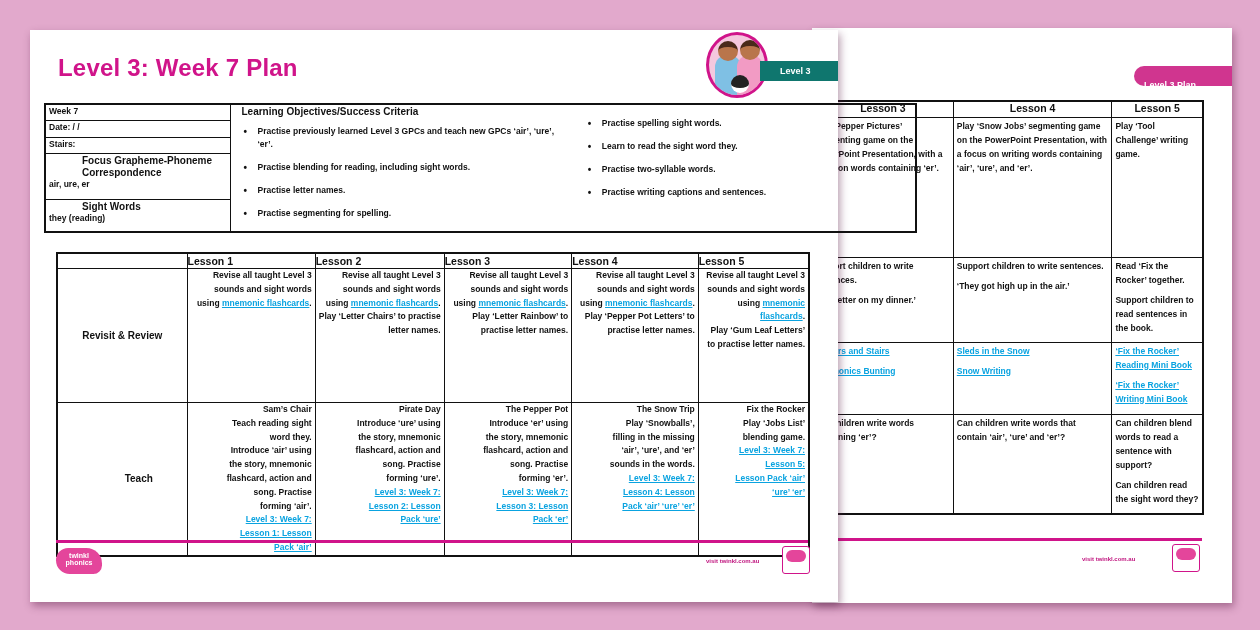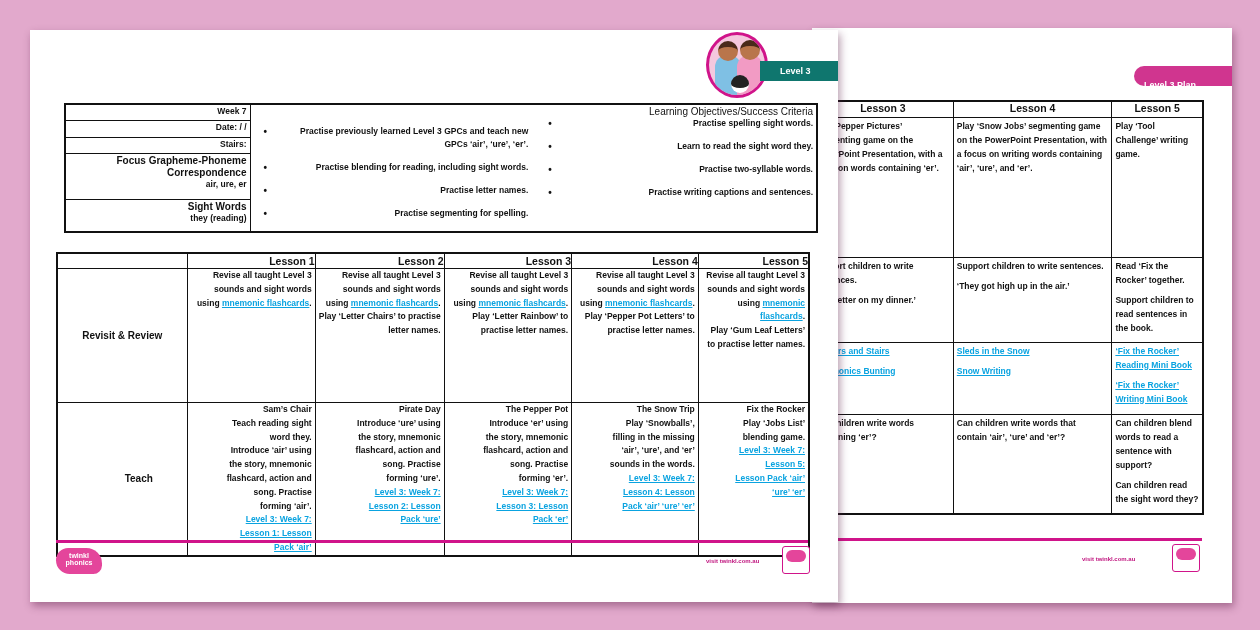--- a/index.html
+++ b/index.html
@@ -54,32 +54,32 @@
   .avatar .h1 { left: 9px; top: 6px; }
   .avatar .h2 { left: 31px; top: 5px; }
   .avatar .dog {
     position: absolute; left: 22px; bottom: 2px; width: 18px; height: 18px;
     background: #222; border-radius: 50%; border-bottom: 5px solid #fff;
   }
 
   table { border-collapse: collapse; position: absolute; }
   td, th { border: 1.5px solid #111; vertical-align: top; }
 
-  .info-table { left: 34px; top: 73px; width: 754px; border: 2.5px solid #111; text-align: right; }
+  .info-table { left: 14px; top: 73px; width: 873px; border: 2.5px solid #111; }
   .info-table td { font-size: 8.5px; font-weight: bold; padding: 1px 3px; }
   .info-left { width: 185px; }
   .info-left .big { font-size: 10px; line-height: 12px; margin-left: 33px; }
-  .obj-head { font-size: 10px; font-weight: normal; margin-bottom: 8px; padding-left: 8px; }
+  .obj-head { font-size: 10px; font-weight: bold; margin-bottom: 8px; padding-left: 8px; }
   .obj-cols { display: flex; gap: 10px; }
   .obj-cols ul { list-style: none; flex: 1; padding-left: 10px; }
   .obj-cols li { position: relative; padding-left: 14px; margin-bottom: 10px; font-size: 8.5px; line-height: 13px; }
   .obj-cols li::before { content: "•"; position: absolute; left: 0; top: 0; font-size: 10px; }
 
   .main-table { left: 26px; top: 222px; width: 754px; border: 2.5px solid #111; }
-  .main-table th { font-size: 10.5px; font-weight: bold; text-align: right; padding: 1px 0; }
+  .main-table th { font-size: 10.5px; font-weight: bold; text-align: left; padding: 1px 0; }
   .main-table td { font-size: 8.5px; font-weight: bold; line-height: 13.8px; padding: 0 3px; text-align: right; }
   .main-table .corner { border: none; border-bottom: 1.5px solid #111; width: 130px; }
   .main-table .row-label { text-align: center; vertical-align: middle; font-size: 10px; }
   .link { color: #0aa3e0; text-decoration: underline; }
   .row-rr td { height: 134px; }
   .row-teach td { height: 148px; padding-left: 36px; }
 
   .footer-line {
     position: absolute; left: 26px; right: 30px; top: 510px; height: 3px; background: #d0148a;
   }
@@ -181,20 +181,21 @@
       </td>
     </tr>
   </tbody>
     </table>
   <div class="back-footer-line"></div>
   <div class="footer-url" style="left:270px;">visit twinkl.com.au</div>
   <div class="logo-right" style="left:360px;"></div>
 </div>
 
 <div class="page page-front">
+  <div class="title">Level 3: Week 7 Plan</div>
   <div class="avatar">
     <div class="kid kid1"></div>
       <div class="kid kid2"></div>
     <div class="head h1"></div>
       <div class="head h2"></div>
     <div class="dog"></div>
   </div>
   <div class="level-badge">Level 3</div>
 
   <table class="info-table">

